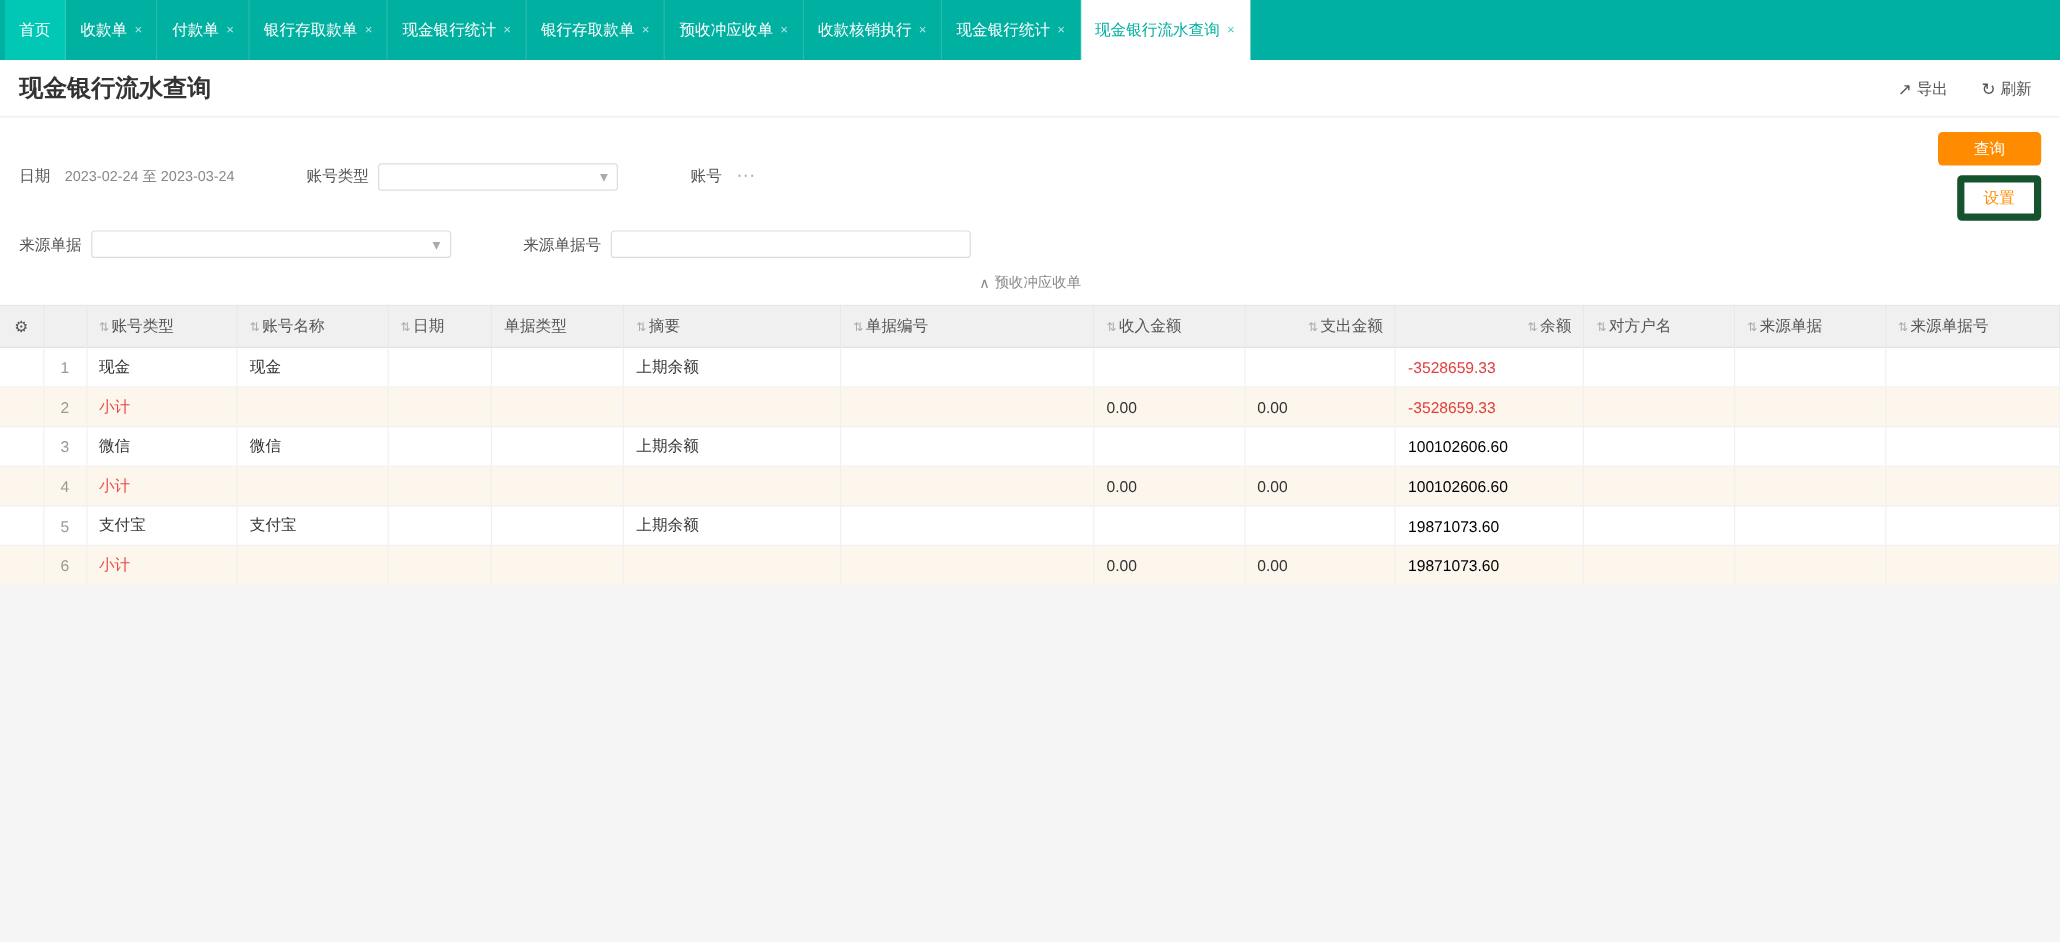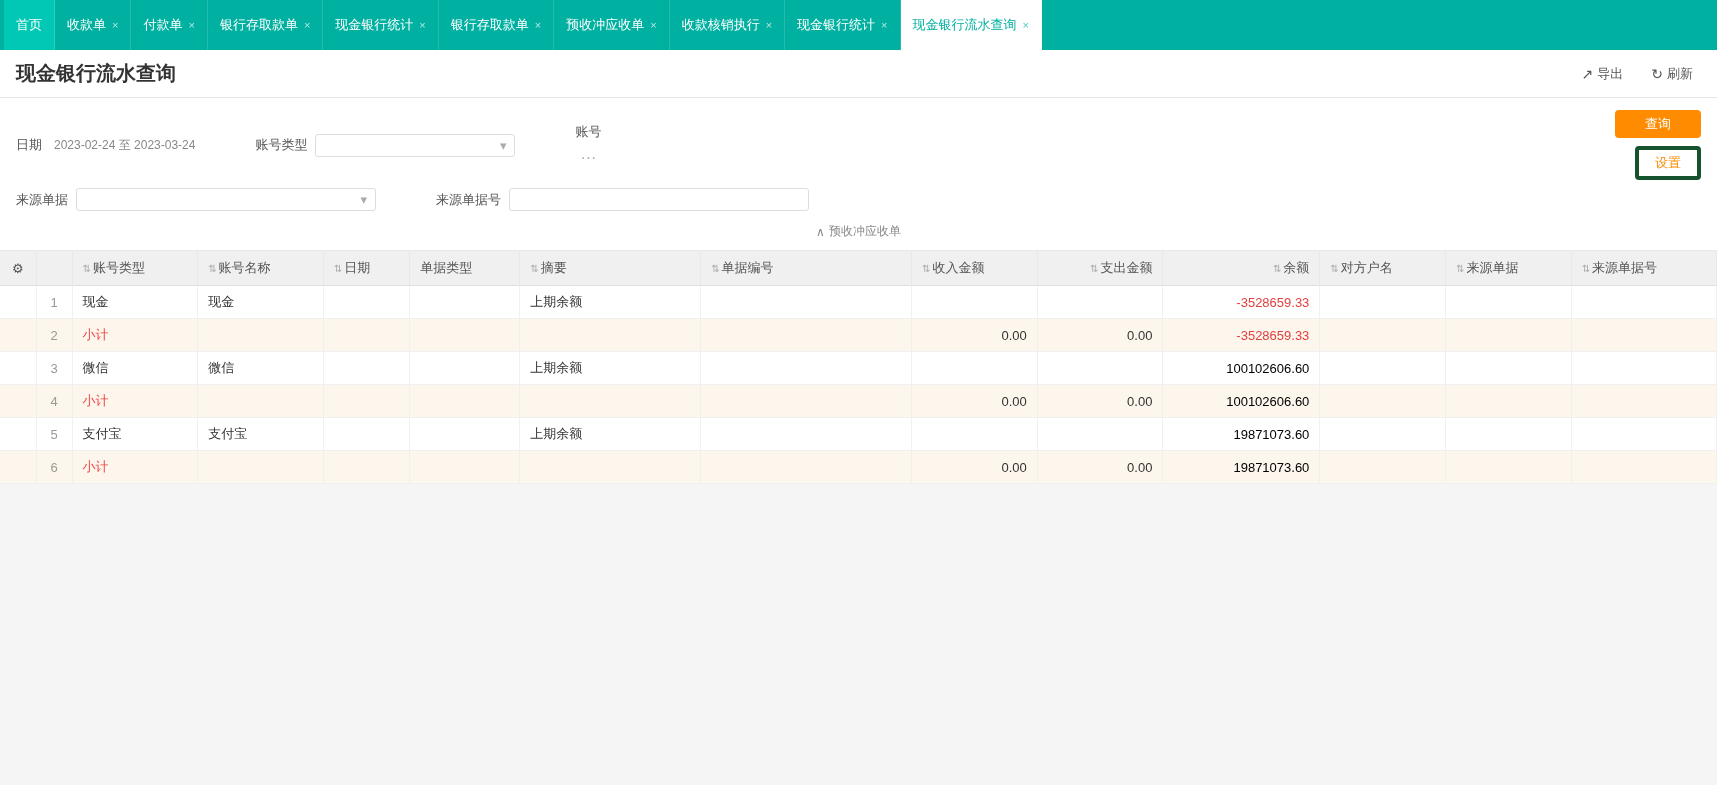--- a/index.html
+++ b/index.html
@@ -135,21 +135,21 @@
       color: #fff;
       border: none;
       border-radius: 4px;
       padding: 5px 30px;
       font-size: 13px;
       cursor: pointer;
     }
     .settings-btn {
       background: #fff;
       color: #ff8c00;
-      border: 4px solid #14532d;
+      border: 6px solid #14532d;
       border-radius: 4px;
       padding: 4px 16px;
       font-size: 13px;
       cursor: pointer;
       margin-top: 4px;
     }
     .collapse-bar {
       display: flex;
       justify-content: center;
       align-items: center;
@@ -188,21 +188,21 @@
     thead th.gear-col { width: 36px; text-align: center; }
     tbody tr { border-bottom: 1px solid #f0f0f0; }
     tbody tr.subtotal { background: #fdf6ec; }
     tbody td {
       padding: 7px 10px;
       border-right: 1px solid #f0f0f0;
       white-space: nowrap;
     }
     .row-num { color: #999; text-align: center; width: 36px; }
     .subtotal-label { color: #ef4444; }
-    .amount-cell { text-align: right; }
+    .amount-cell { text-align: left; }
     .negative { color: #e04040; }
     .positive { color: #000000; }
 
     
     .right-actions {
       display: flex;
       flex-direction: column;
       gap: 4px;
       align-items: flex-end;
     }
@@ -275,21 +275,21 @@
     </div>
 
     <div class="filter-group" style="margin-left: 40px;">
       <span class="filter-label">账号类型</span>
       <div class="filter-select" style="min-width:200px;">
         <span class="filter-select-text"></span>
         <span style="color:#aaa;">▾</span>
       </div>
     </div>
 
-    <div class="filter-group" style="margin-left:40px;flex-direction:column;">
+    <div class="filter-group" style="margin-left:40px;">
       <span class="filter-label">账号</span>
       <span class="ellipsis-btn">···</span>
     </div>
 
     <div style="margin-left:auto;">
       <div class="right-actions">
         <button class="query-btn">查询</button>
         <button class="settings-btn">设置</button>
       </div>
     </div>

